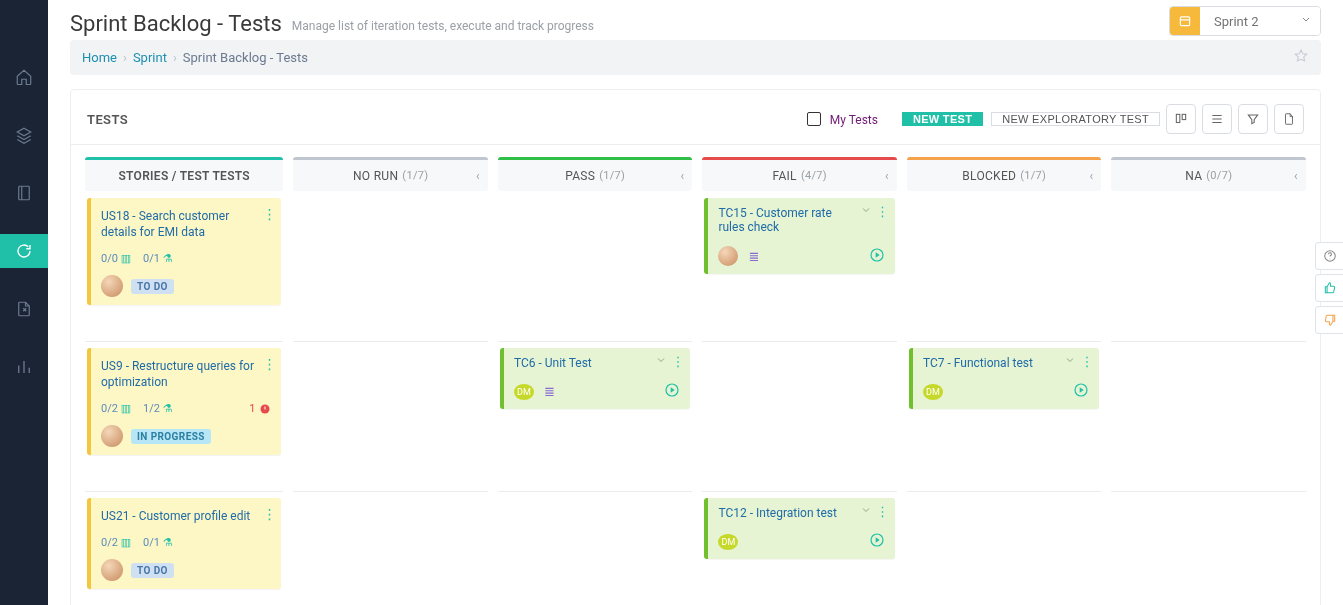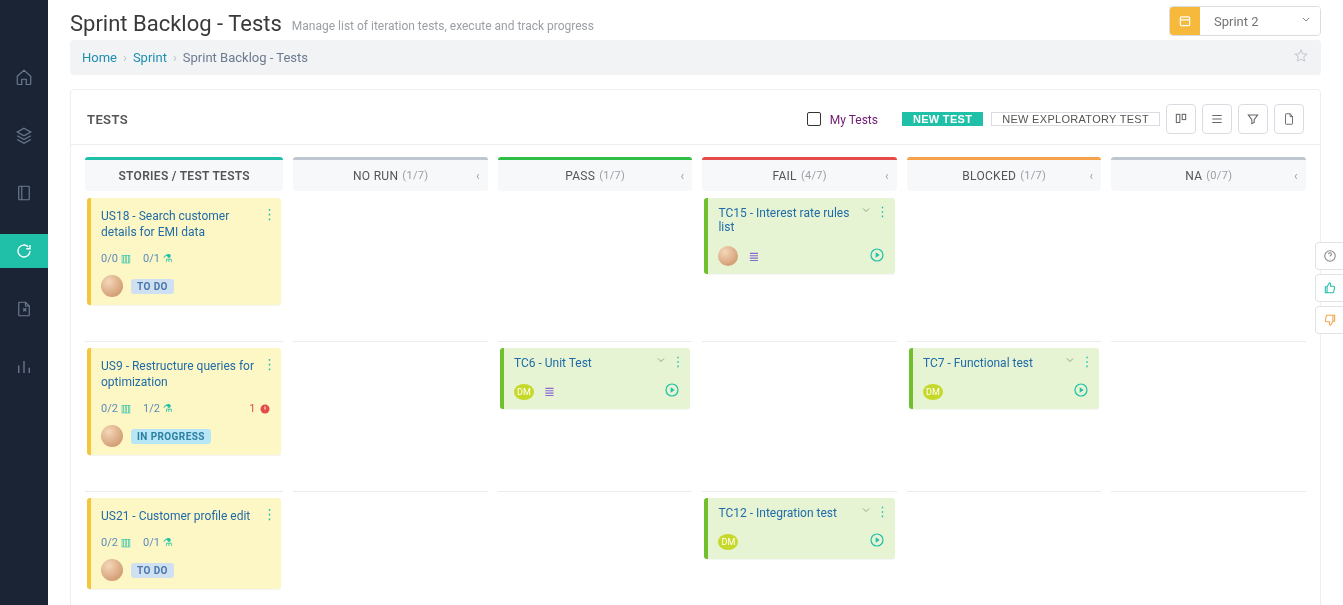--- a/index.html
+++ b/index.html
@@ -311,21 +311,21 @@
 
         <div class="column">
           <div class="col-head c-fail">
             <span>FAIL</span>
               <span class="count">(4/7)</span>
             <span class="chev">‹</span>
           </div>
           <div class="col-body">
             <div class="row">
               <div class="test-card">
-                <div class="tt">TC15 - Interest rate rules list</div>
+                <div class="tt">TC15 - Customer rate rules check</div>
                 <span class="tr-ctrls">
                   <span class="chv"><svg viewBox="0 0 24 24" width="12" height="12" fill="none" stroke="currentColor" stroke-width="2">
                         <path d="M6 9l6 6 6-6"></path>
                       </svg></span>
                   <span>⋮</span>
                 </span>
                 <div class="bot">
                   <span class="avatar" style="width:20px;height:20px"></span>
                   <span class="listicon">≣</span>
                   <span class="play"><svg viewBox="0 0 24 24" width="16" height="16" fill="none" stroke="currentColor" stroke-width="1.8">

